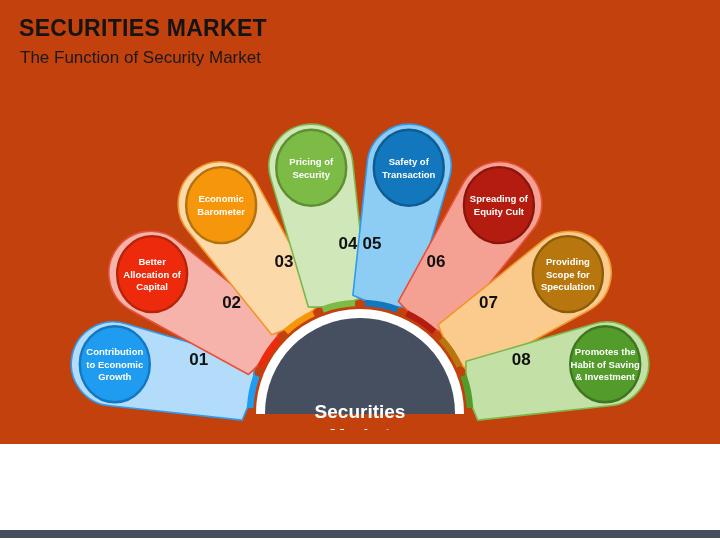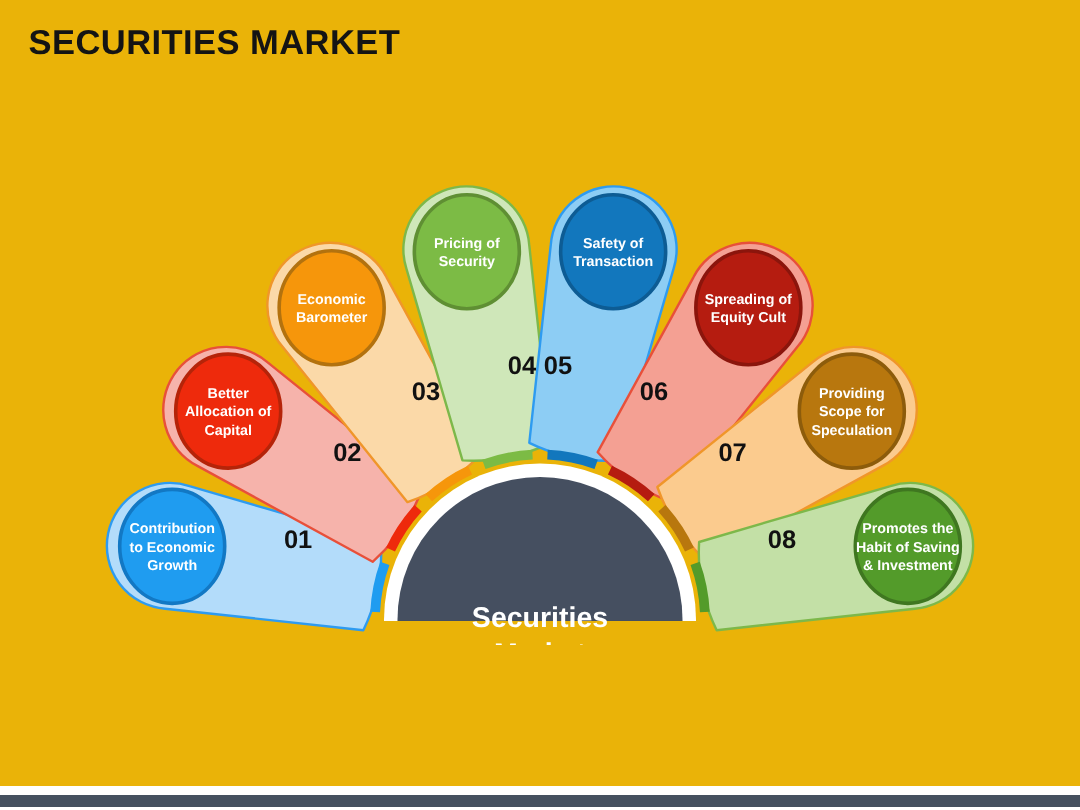--- a/index.html
+++ b/index.html
@@ -11,22 +11,22 @@
     width: 720px;
     height: 540px;
     position: relative;
     overflow: hidden;
     font-family: "Liberation Sans", sans-serif;
   }
   #slide {
     position: absolute;
     left: 0; top: 0;
     width: 720px;
-    height: 524px;
-    background: #eab308;
+    height: 444px;
+    background: #c2410c;
   }
   #title {
     position: absolute;
     left: 19px;
     top: 15px;
     font-size: 23px;
     font-weight: bold;
     letter-spacing: 0.3px;
     color: #141414;
     white-space: nowrap;
@@ -76,20 +76,21 @@
     fill: #ffffff;
     text-anchor: middle;
   }
 </style>
 </head>
 <body>
 
 <div id="slide">
 
   <div id="title">SECURITIES MARKET</div>
+  <div id="subtitle">The Function of Security Market</div>
 
   <svg id="diagram" viewBox="0 0 720 360">
     <g id="petal-layer">
         <g>
           <path d="M 242.22 350.14 L 110.10 335.80 A 42 42 0 1 1 126.37 254.02 L 253.91 291.33 A 118 118 0 0 1 242.22 350.14 Z" fill="#b3dcfa" stroke="#2e9bf0" stroke-width="1.6" stroke-linejoin="round"></path>
           <ellipse cx="114.80" cy="294.23" rx="35" ry="38" fill="#1f9cf0" stroke="#1278c4" stroke-width="2.4"></ellipse>
           <text x="114.80" y="285.23" class="petal-label">Contribution</text>
           <text x="114.80" y="297.73" class="petal-label">to Economic</text>
           <text x="114.80" y="310.23" class="petal-label">Growth</text>
           <text x="198.74" y="295.20" class="petal-number">01</text>

